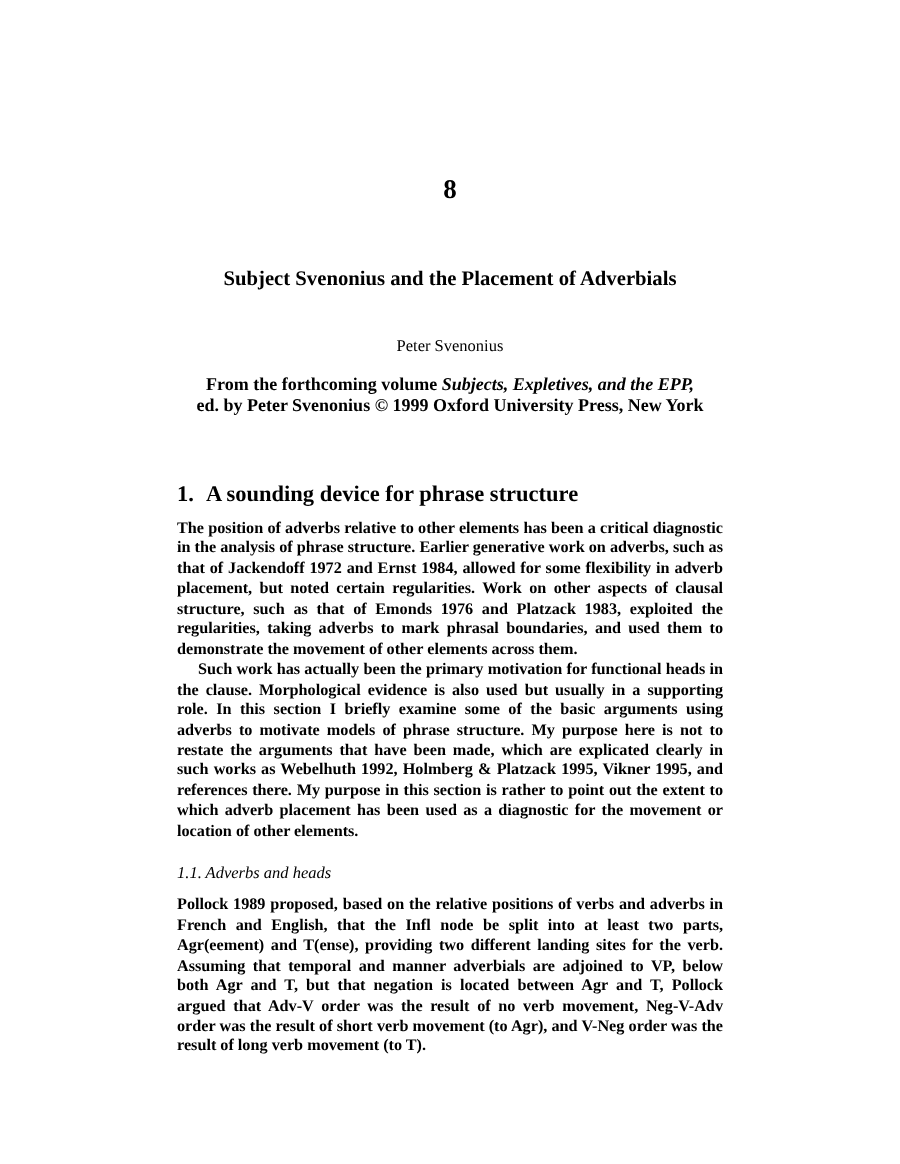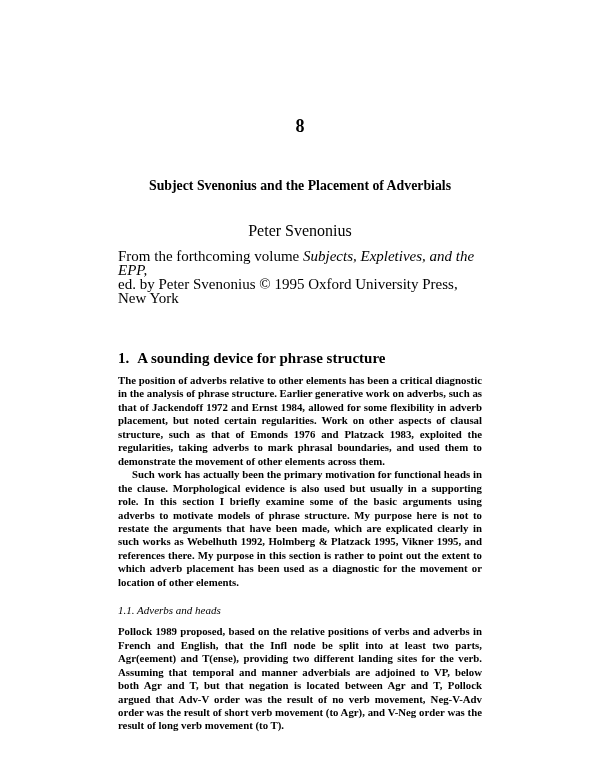--- a/index.html
+++ b/index.html
@@ -28,28 +28,28 @@
   .paper-title {
     margin-top: 42px;
     text-align: center;
     font-weight: bold;
     font-size: 13.8px;
     line-height: 16px;
   }
   .author {
     margin-top: 30px;
     text-align: center;
-    font-size: 16px;
+    font-size: 11px;
     line-height: 14px;
   }
   .volume-note {
     margin-top: 11px;
-    text-align: left;
-    font-weight: normal;
-    font-size: 15px;
+    text-align: center;
+    font-weight: bold;
+    font-size: 12px;
     line-height: 14px;
   }
   .volume-note em { font-style: italic; }
   .section-heading {
     margin-top: 46px;
     font-weight: bold;
     font-size: 15px;
     line-height: 15px;
   }
   .section-heading .sec-num { margin-right: 8px; }
@@ -81,21 +81,21 @@
 <div class="page">
 
   <div class="chapter-number">8</div>
 
   <h1 class="paper-title">Subject Svenonius and the Placement of Adverbials</h1>
 
   <div class="author">Peter Svenonius</div>
 
   <div class="volume-note">
     <span>From the forthcoming volume </span><em>Subjects, Expletives, and the EPP,</em><br>
-    <span>ed. by Peter Svenonius © 1995 Oxford University Press, New York</span>
+    <span>ed. by Peter Svenonius © 1999 Oxford University Press, New York</span>
   </div>
 
   <h2 class="section-heading">
     <span class="sec-num">1.</span><span>A sounding device for phrase structure</span>
   </h2>
 
   <p class="body-par first-par">The position of adverbs relative to other elements has been a critical diagnostic in the analysis of phrase structure. Earlier generative work on adverbs, such as that of Jackendoff 1972 and Ernst 1984, allowed for some flexibility in adverb placement, but noted certain regularities. Work on other aspects of clausal structure, such as that of Emonds 1976 and Platzack 1983, exploited the regularities, taking adverbs to mark phrasal boundaries, and used them to demonstrate the movement of other elements across them.</p>
 
   <p class="body-par indent">Such work has actually been the primary motivation for functional heads in the clause. Morphological evidence is also used but usually in a supporting role. In this section I briefly examine some of the basic arguments using adverbs to motivate models of phrase structure. My purpose here is not to restate the arguments that have been made, which are explicated clearly in such works as Webelhuth 1992, Holmberg &amp; Platzack 1995, Vikner 1995, and references there. My purpose in this section is rather to point out the extent to which adverb placement has been used as a diagnostic for the movement or location of other elements.</p>
 

